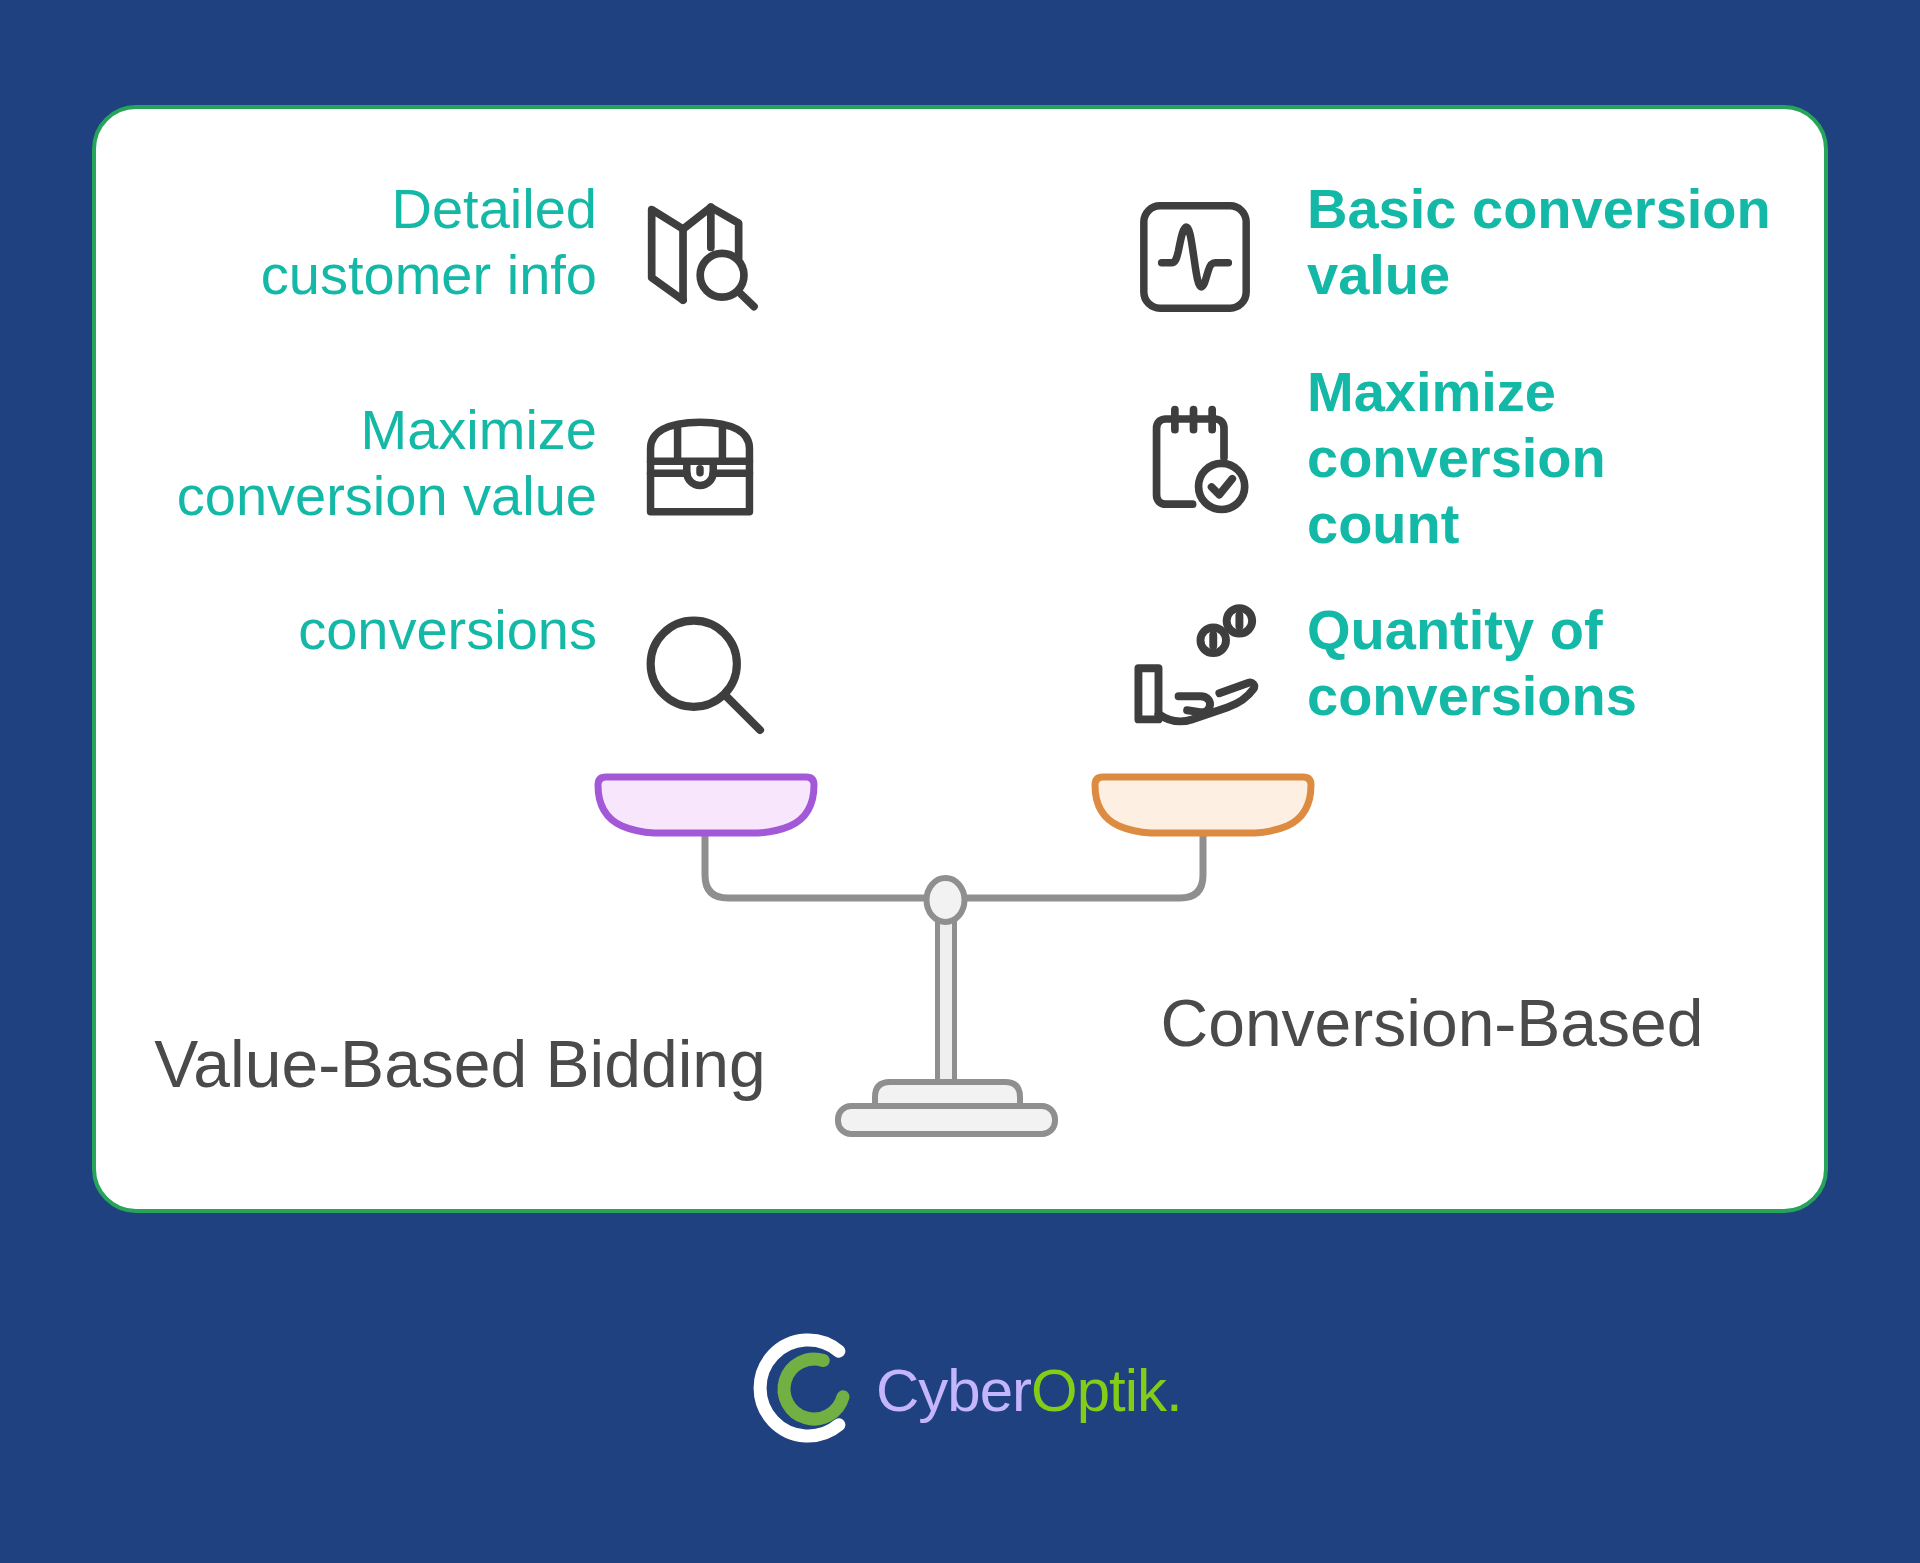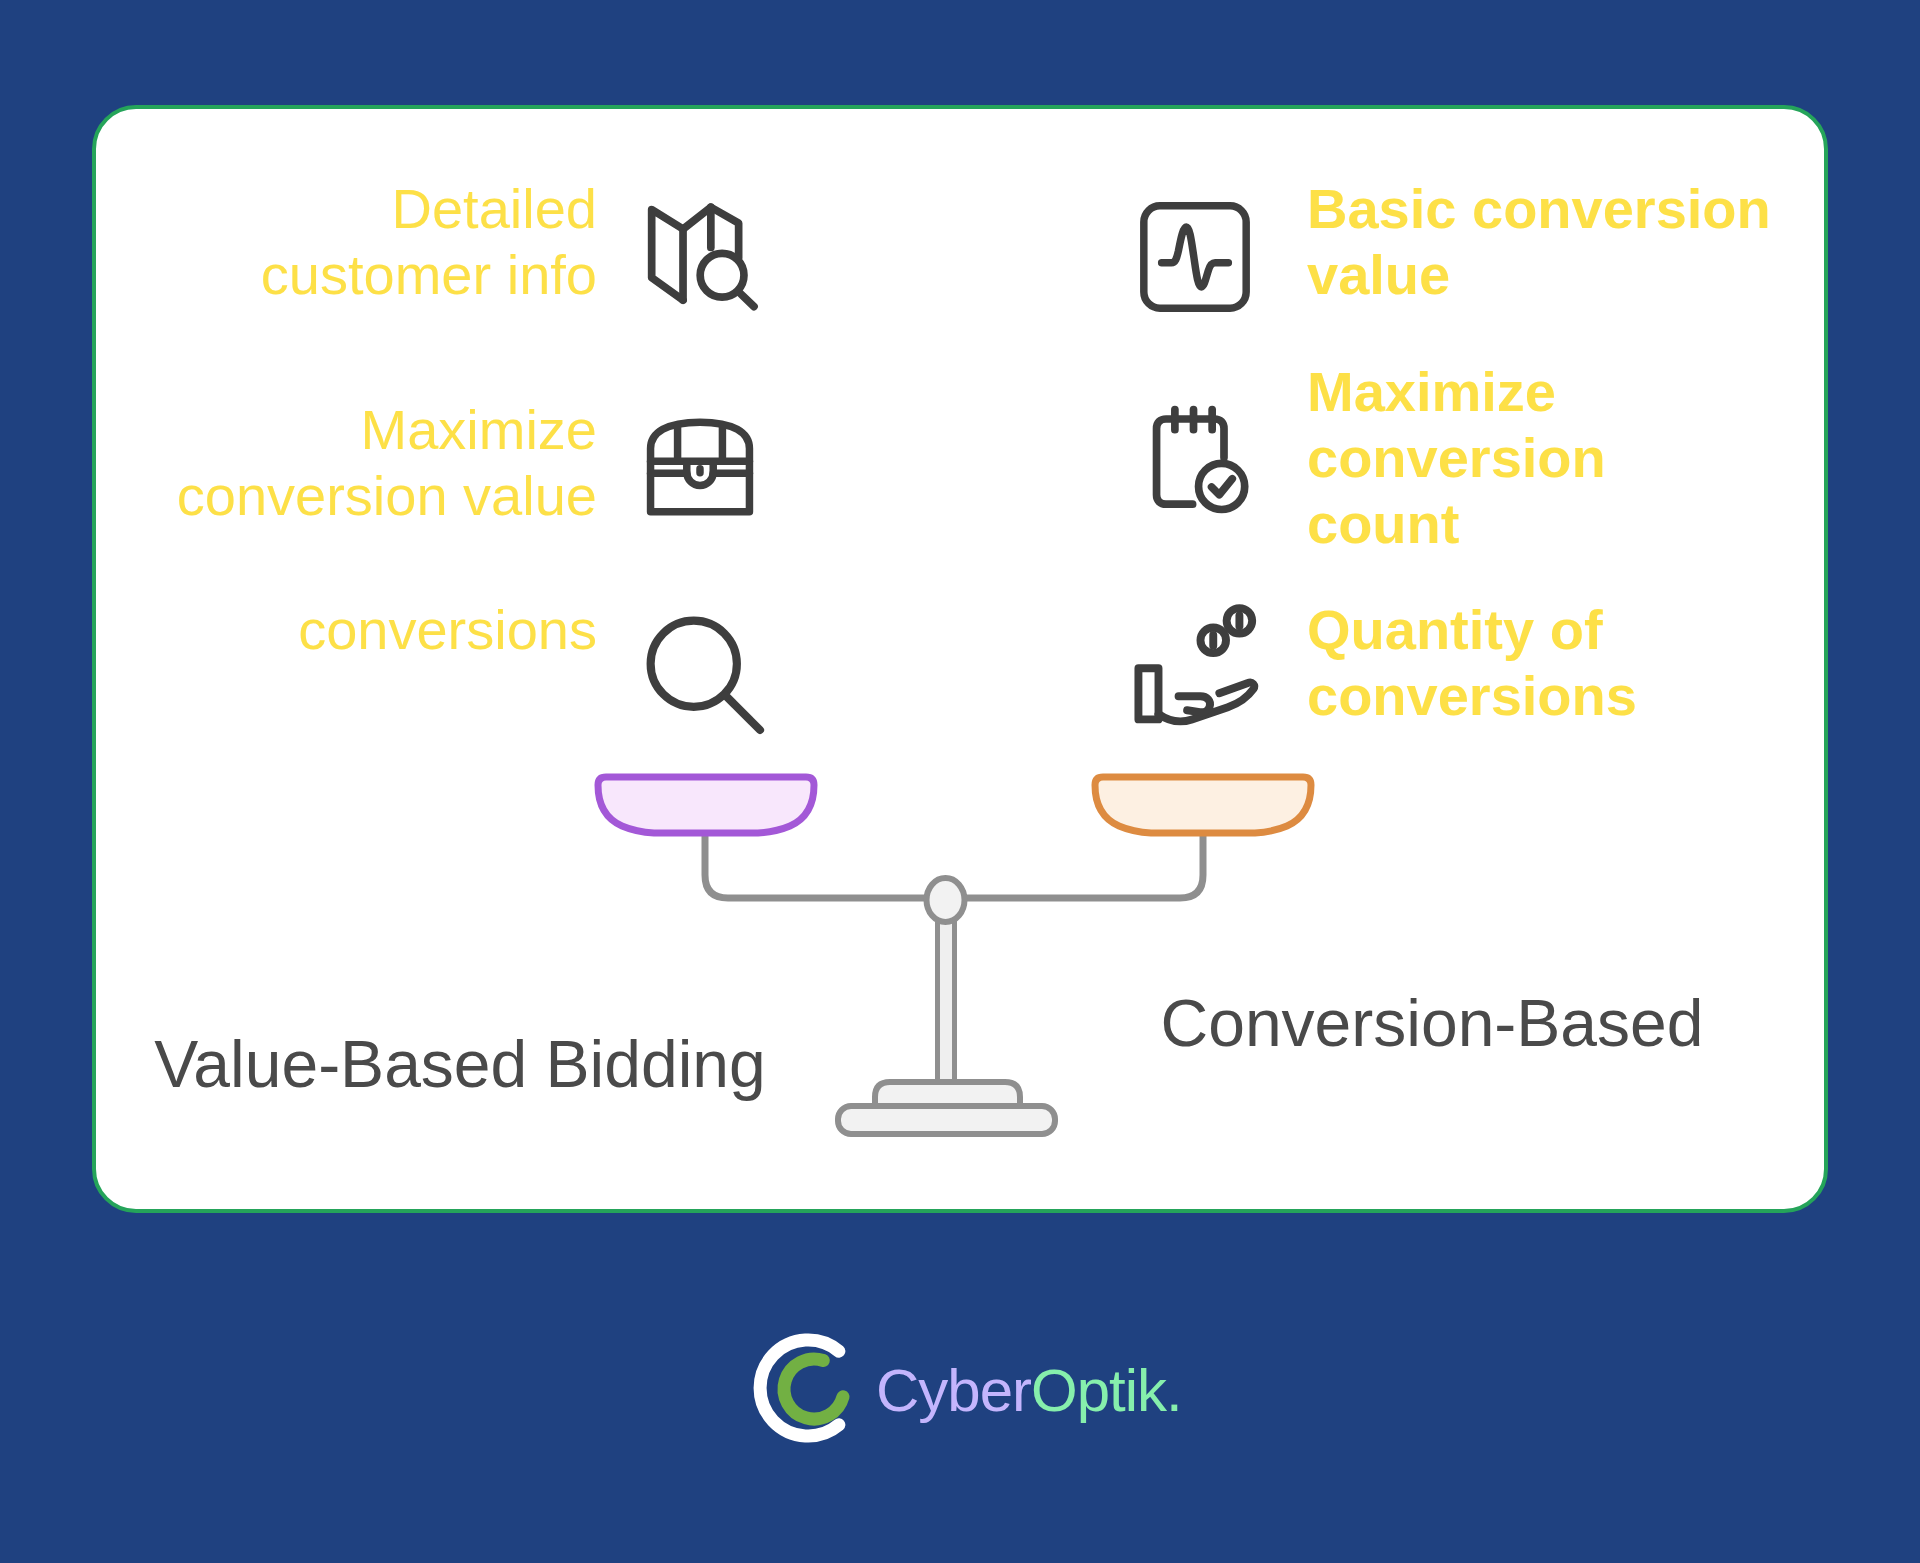--- a/index.html
+++ b/index.html
@@ -1,34 +1,34 @@
 <!DOCTYPE html>
 <html><head>
 <meta charset="utf-8">
 <style>
   html,body{margin:0;padding:0;background:#1f4180;}
   .stage{position:relative;width:1920px;height:1563px;background:#1f4180;
          font-family:"Liberation Sans",sans-serif;overflow:hidden;}
   .card{position:absolute;left:92px;top:105px;width:1736px;height:1108px;
         background:#ffffff;border:4px solid #25a45a;border-radius:44px;box-sizing:border-box;}
-  .item-text{position:absolute;color:#fde047;font-size:56px;line-height:66px;}
+  .item-text{position:absolute;color:#14b8a6;font-size:56px;line-height:66px;}
   .item-text span{display:block;}
   .left-text{left:97px;width:500px;text-align:right;}
   .right-text{left:1307px;width:480px;text-align:left;font-weight:bold;}
   .icon{position:absolute;}
   .icon svg{display:block;width:100%;height:100%;stroke:#3e3e3e;fill:none;
             stroke-width:1.3;stroke-linecap:round;stroke-linejoin:round;}
   .title{position:absolute;color:#4a4a4a;font-size:66px;line-height:84px;text-align:center;}
   .title span{display:block;}
   .scale-svg{position:absolute;left:560px;top:770px;width:772px;height:372px;}
   .logo-mark{position:absolute;left:752px;top:1330px;width:112px;height:118px;}
   .logo-text{position:absolute;left:876px;top:1356px;font-size:60px;line-height:70px;
              letter-spacing:-1px;white-space:nowrap;}
   .logo-green{color:#c4b5fd;}
-  .logo-white{color:#86efac;}
+  .logo-white{color:#84cc16;}
 </style>
 </head>
 <body>
 
 <div class="stage">
 
   <div class="card"></div>
 
   <div class="item-text left-text" style="top:176px">
     <span>Detailed</span>

